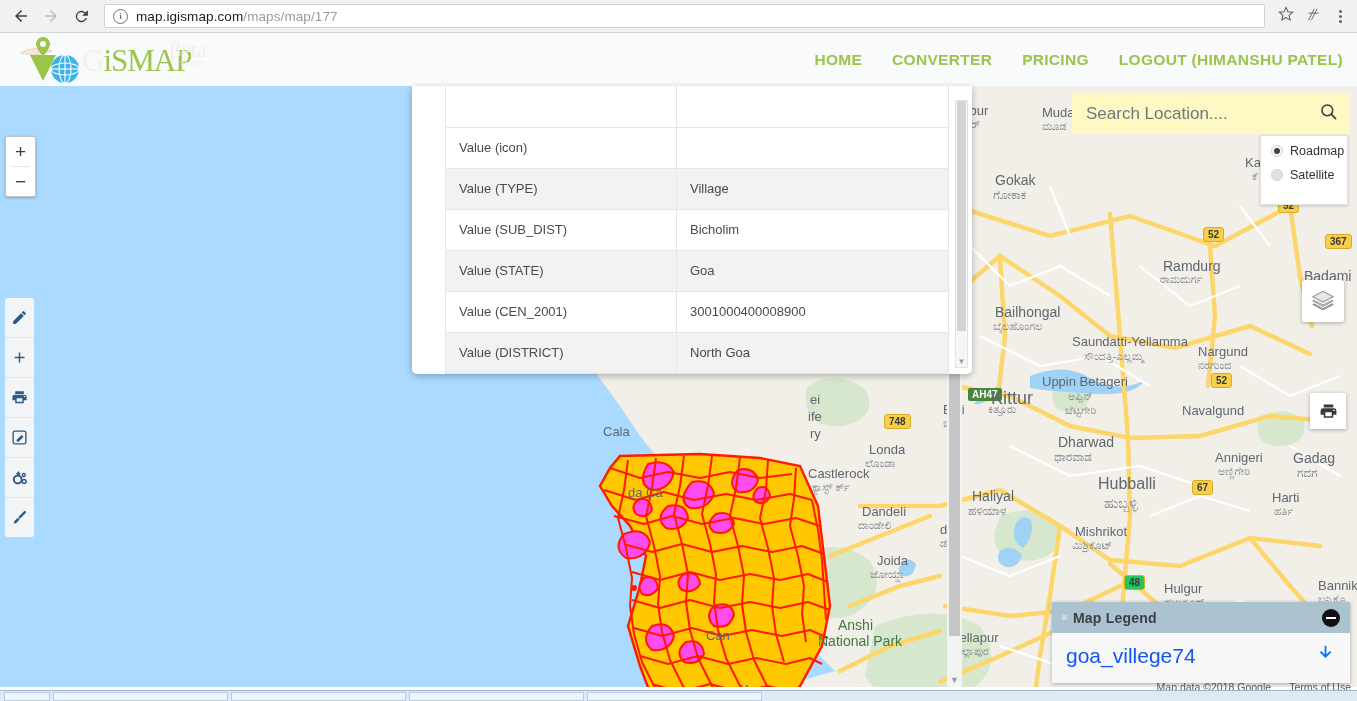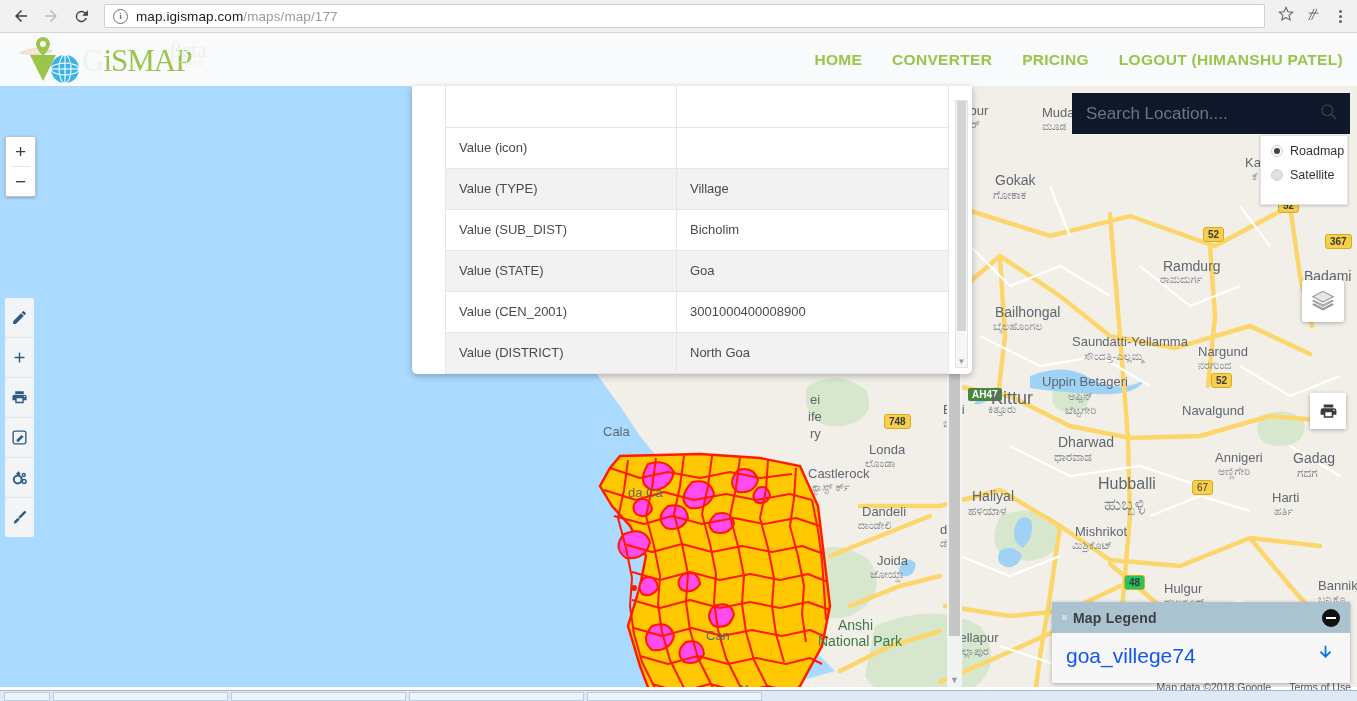--- a/index.html
+++ b/index.html
@@ -96,21 +96,21 @@
   .tool-rail{position:absolute;left:5px;top:298px;width:29px;z-index:20;}
   .tool-btn{
     width:29px;height:39px;background:#f3f4f5;border-bottom:1px solid #e2e4e6;
     display:flex;align-items:center;justify-content:center;color:#2d5a87;cursor:pointer;
   }
   .tool-btn:first-child{border-radius:2px 2px 0 0;}
   .tool-btn:last-child{border-bottom:none;border-radius:0 0 2px 2px;}
 
   
   .search-box{
-    position:absolute;left:1072px;top:93px;width:278px;height:41px;background:#0f172a;
+    position:absolute;left:1072px;top:93px;width:278px;height:41px;background:#fef9c3;
     display:flex;align-items:center;padding:0 12px;box-sizing:border-box;z-index:30;
   }
   .search-box input{
     border:0;outline:0;flex:1;font-size:17px;color:#6e7680;
     font-family:"Liberation Sans",sans-serif;background:transparent;
   }
   .search-box input::placeholder{color:#6e7680;}
   .search-ic{color:#3a3a3a;font-size:19px;flex:none;margin-left:6px;}
 
   
@@ -411,21 +411,21 @@
         <div class="map-text" style="left: 943px; top: 316px; font-size: 13px; color: rgb(95, 102, 112);">Bidi</div>
         <div class="map-text" style="left: 943px; top: 331px; font-size: 11px; color: rgb(123, 130, 139);">ಬೀಡಿ</div>
         <div class="map-text" style="left: 1182px; top: 317px; font-size: 13px; color: rgb(95, 102, 112);">Navalgund</div>
         <div class="map-text" style="left: 1058px; top: 348px; font-size: 14px; color: rgb(95, 102, 112);">Dharwad</div>
         <div class="map-text" style="left: 1054px; top: 364px; font-size: 12px; color: rgb(123, 130, 139);">ಧಾರವಾಡ</div>
         <div class="map-text" style="left: 1215px; top: 364px; font-size: 13px; color: rgb(95, 102, 112);">Annigeri</div>
         <div class="map-text" style="left: 1218px; top: 379px; font-size: 11px; color: rgb(123, 130, 139);">ಅಣ್ಣಿಗೇರಿ</div>
         <div class="map-text" style="left: 1293px; top: 364px; font-size: 14px; color: rgb(95, 102, 112);">Gadag</div>
         <div class="map-text" style="left: 1297px; top: 380px; font-size: 12px; color: rgb(123, 130, 139);">ಗದಗ</div>
         <div class="map-text" style="left: 1098px; top: 389px; font-size: 16px; color: rgb(95, 102, 112);">Hubballi</div>
-        <div class="map-text" style="left: 1104px; top: 409px; font-size: 17px; color: rgb(123, 130, 139);">ಹುಬ್ಬಳ್ಳಿ</div>
+        <div class="map-text" style="left: 1104px; top: 409px; font-size: 14px; color: rgb(123, 130, 139);">ಹುಬ್ಬಳ್ಳಿ</div>
         <div class="map-text" style="left: 972px; top: 402px; font-size: 14px; color: rgb(95, 102, 112);">Haliyal</div>
         <div class="map-text" style="left: 968px; top: 418px; font-size: 12px; color: rgb(123, 130, 139);">ಹಳಿಯಾಳ</div>
         <div class="map-text" style="left: 1272px; top: 404px; font-size: 13px; color: rgb(95, 102, 112);">Harti</div>
         <div class="map-text" style="left: 1274px; top: 419px; font-size: 11px; color: rgb(123, 130, 139);">ಹರ್ತಿ</div>
         <div class="map-text" style="left: 1075px; top: 438px; font-size: 13px; color: rgb(95, 102, 112);">Mishrikot</div>
         <div class="map-text" style="left: 1072px; top: 453px; font-size: 11px; color: rgb(123, 130, 139);">ಮಿಶ್ರಿಕೊಟ್</div>
         <div class="map-text" style="left: 940px; top: 436px; font-size: 13px; color: rgb(95, 102, 112);">deli</div>
         <div class="map-text" style="left: 940px; top: 451px; font-size: 11px; color: rgb(123, 130, 139);">ಡೆಲಿ</div>
         <div class="map-text" style="left: 1164px; top: 495px; font-size: 13px; color: rgb(95, 102, 112);">Hulgur</div>
         <div class="map-text" style="left: 1164px; top: 510px; font-size: 11px; color: rgb(123, 130, 139);">ಹುಲಗೂರ್</div>
@@ -449,21 +449,21 @@
         <div class="map-text" style="left: 603px; top: 338px; font-size: 13px; color: rgb(95, 102, 112);">Cala</div>
         <div class="map-text" style="left: 628px; top: 399px; font-size: 13px; color: rgb(95, 102, 112);">da Ca</div>
         <div class="map-text" style="left: 706px; top: 542px; font-size: 13px; color: rgb(95, 102, 112);">Can</div>
         <div class="map-text" style="left: 740px; top: 596px; font-size: 14px; color: rgb(95, 102, 112);">Karwar</div>
       </div>
     <div id="shield-layer">
         <div class="map-text" style="left: 1278px; top: 112px; background: rgb(247, 207, 74); border: 1px solid rgb(216, 171, 37); border-radius: 3px; color: rgb(58, 58, 58); font-size: 10px; font-weight: bold; padding: 1px 4px; line-height: 11px;">52</div>
         <div class="map-text" style="left: 1325px; top: 148px; background: rgb(247, 207, 74); border: 1px solid rgb(216, 171, 37); border-radius: 3px; color: rgb(58, 58, 58); font-size: 10px; font-weight: bold; padding: 1px 4px; line-height: 11px;">367</div>
         <div class="map-text" style="left: 1203px; top: 141px; background: rgb(247, 207, 74); border: 1px solid rgb(216, 171, 37); border-radius: 3px; color: rgb(58, 58, 58); font-size: 10px; font-weight: bold; padding: 1px 4px; line-height: 11px;">52</div>
         <div class="map-text" style="left: 884px; top: 328px; background: rgb(247, 207, 74); border: 1px solid rgb(216, 171, 37); border-radius: 3px; color: rgb(58, 58, 58); font-size: 10px; font-weight: bold; padding: 1px 4px; line-height: 11px;">748</div>
-        <div class="map-text" style="left: 1192px; top: 394px; background: rgb(247, 207, 74); border: 1px solid rgb(216, 171, 37); border-radius: 3px; color: rgb(58, 58, 58); font-size: 10px; font-weight: normal; padding: 1px 4px; line-height: 11px;">67</div>
+        <div class="map-text" style="left: 1192px; top: 394px; background: rgb(247, 207, 74); border: 1px solid rgb(216, 171, 37); border-radius: 3px; color: rgb(58, 58, 58); font-size: 10px; font-weight: bold; padding: 1px 4px; line-height: 11px;">67</div>
         <div class="map-text" style="left: 1124px; top: 489px; background: #22c55e; border: 1px solid rgb(216, 171, 37); border-radius: 3px; color: rgb(58, 58, 58); font-size: 10px; font-weight: bold; padding: 1px 4px; line-height: 11px;">48</div>
         <div class="map-text" style="left: 1211px; top: 287px; background: rgb(247, 207, 74); border: 1px solid rgb(216, 171, 37); border-radius: 3px; color: rgb(58, 58, 58); font-size: 10px; font-weight: bold; padding: 1px 4px; line-height: 11px;">52</div>
       </div>
 
   </div>
 
   <div class="attrib">
     <span>Map data ©2018 Google</span>
     <span>Terms of Use</span>
   </div>

